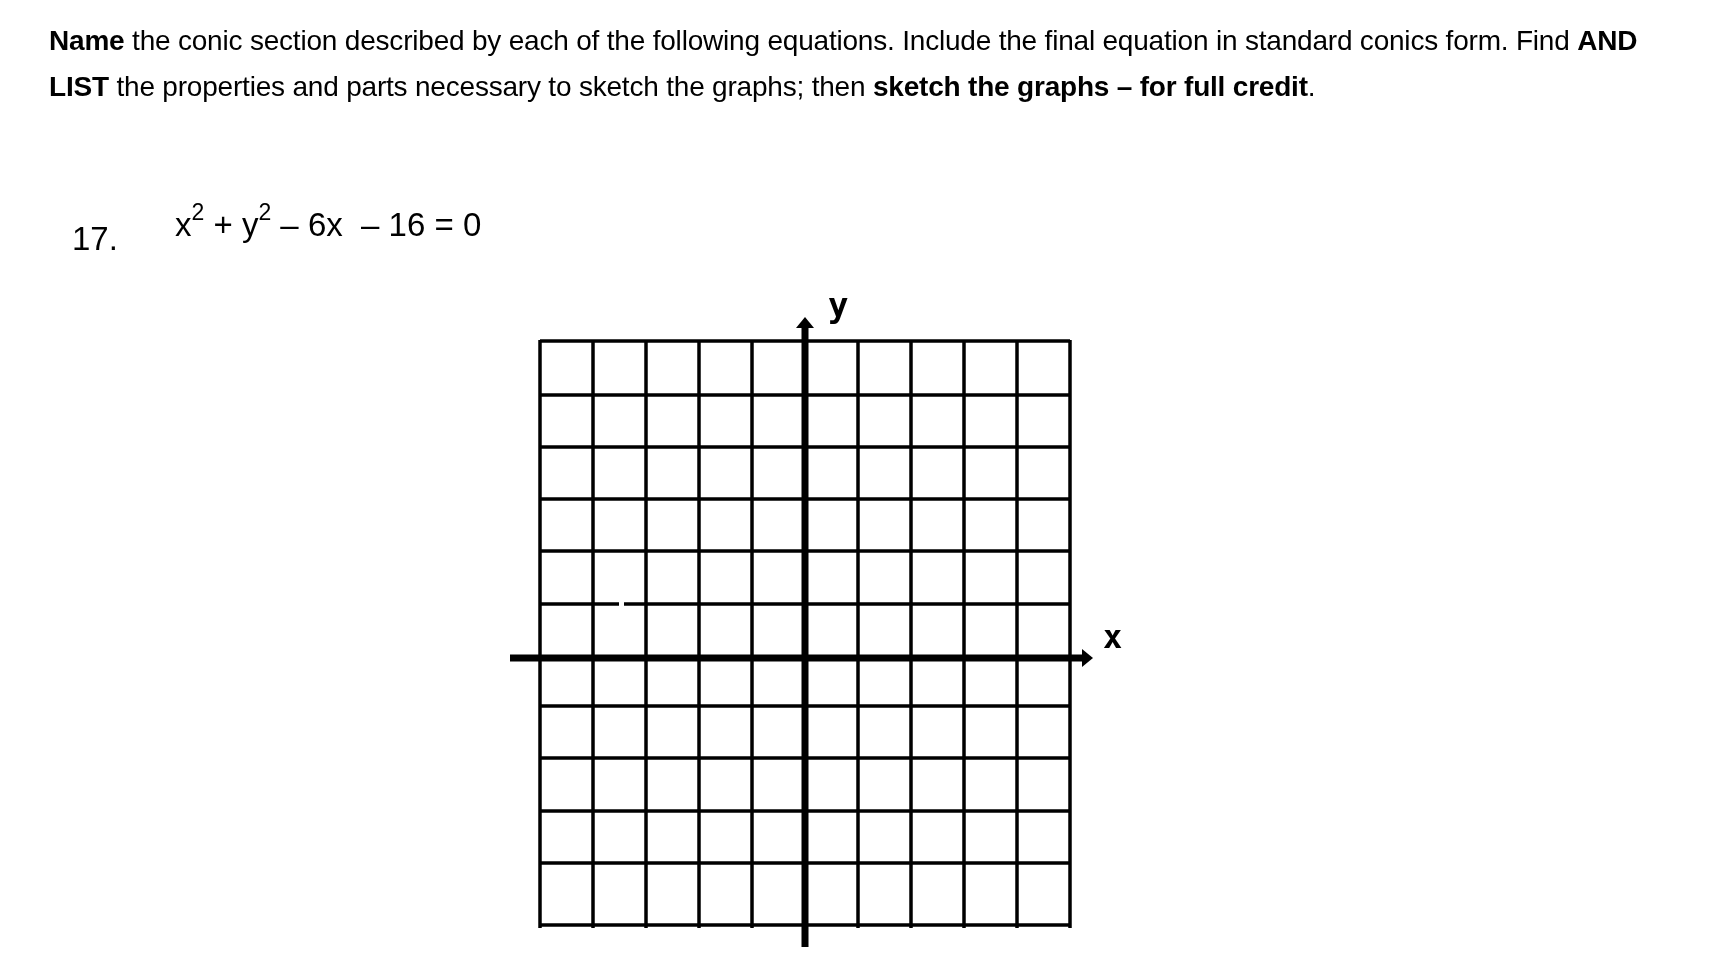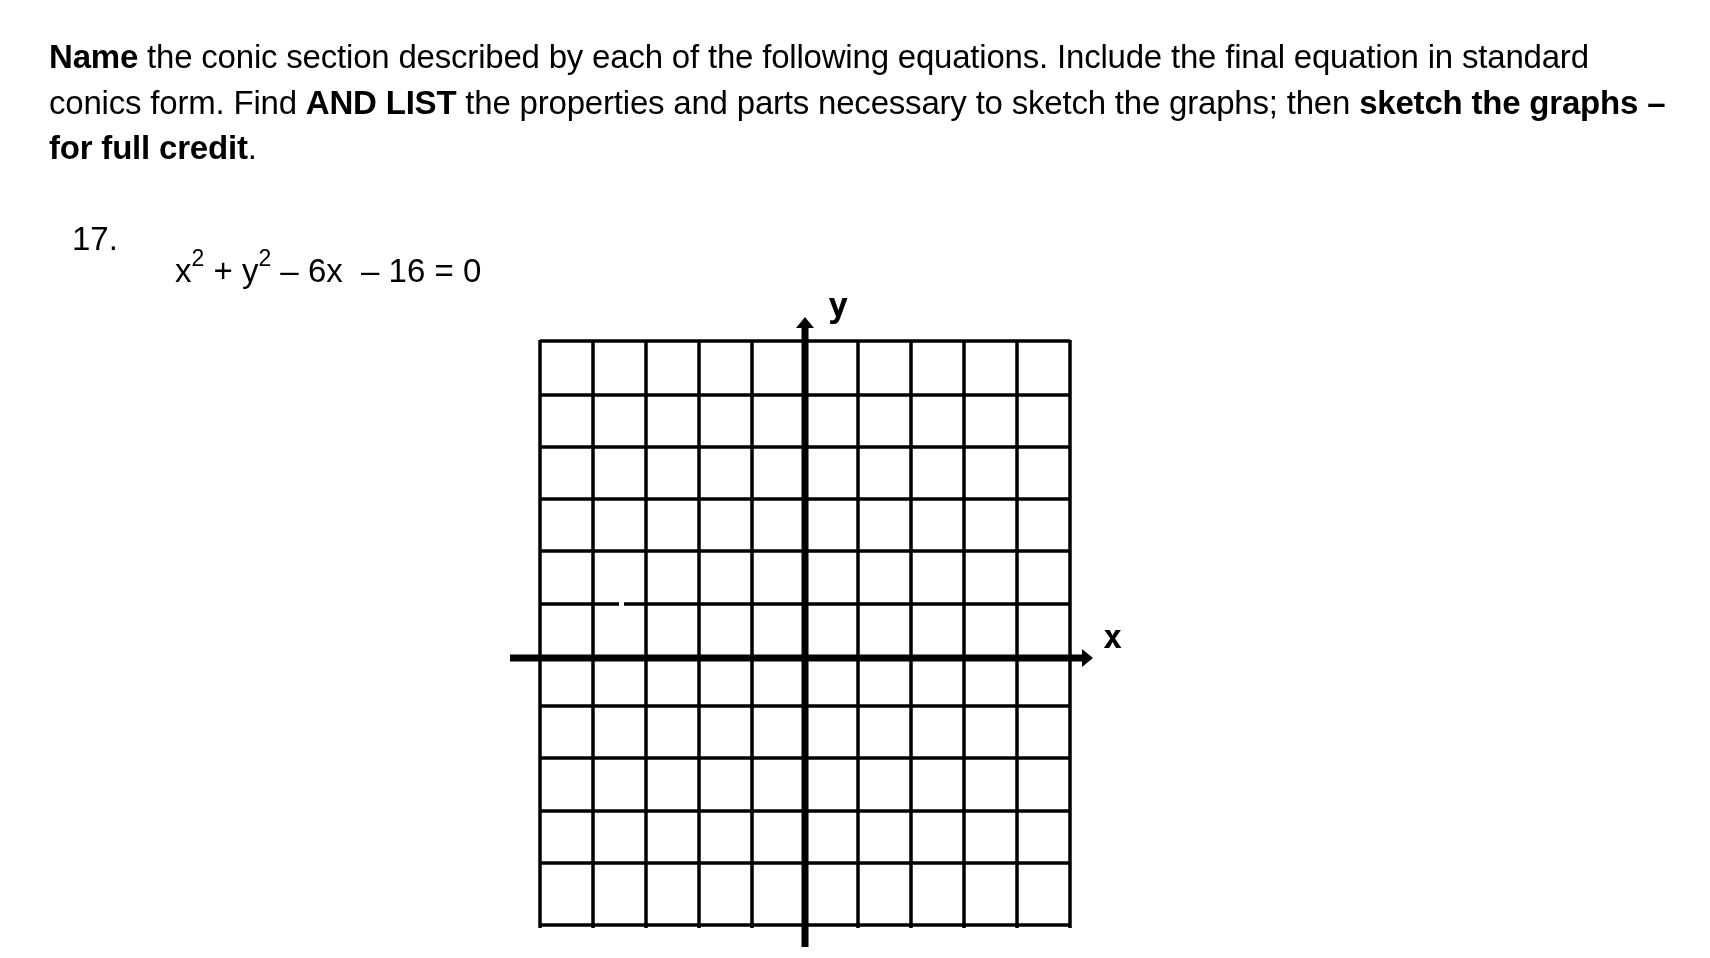--- a/index.html
+++ b/index.html
@@ -1,22 +1,22 @@
 <!DOCTYPE html>
 <html><head>
 <meta charset="utf-8">
 <style>
   html, body { margin: 0; padding: 0; background: #ffffff; }
   body { width: 1710px; height: 958px; position: relative; overflow: hidden;
          font-family: "Liberation Sans", sans-serif; color: #000; }
   .instructions { position: absolute; left: 49px; top: 18px; width: 1620px;
-         font-size: 33px; line-height: 45.5px; letter-spacing: -0.2px; margin-top: 16px; }
+         font-size: 28px; line-height: 45.5px; letter-spacing: -0.2px; }
   .instructions b { font-weight: bold; }
   .problem { position: absolute; left: 72px; top: 220px; font-size: 33px; }
-  .equation { position: absolute; left: 175px; top: 203px; font-size: 33px; white-space: pre; margin-top: 46px; }
+  .equation { position: absolute; left: 175px; top: 203px; font-size: 33px; white-space: pre; }
   .equation sup { font-size: 23px; position: relative; top: -4px; }
   .graph { position: absolute; left: 0; top: 0; }
 </style>
 </head>
 <body>
 
 <div class="instructions"><b>Name</b><span> the conic section described by each of the following equations. Include the final equation in standard conics form. Find </span><b>AND LIST</b><span> the properties and parts necessary to sketch the graphs; then </span><b>sketch the graphs – for full credit</b><span>.</span></div>
 
 <div class="problem">17.</div>
 

